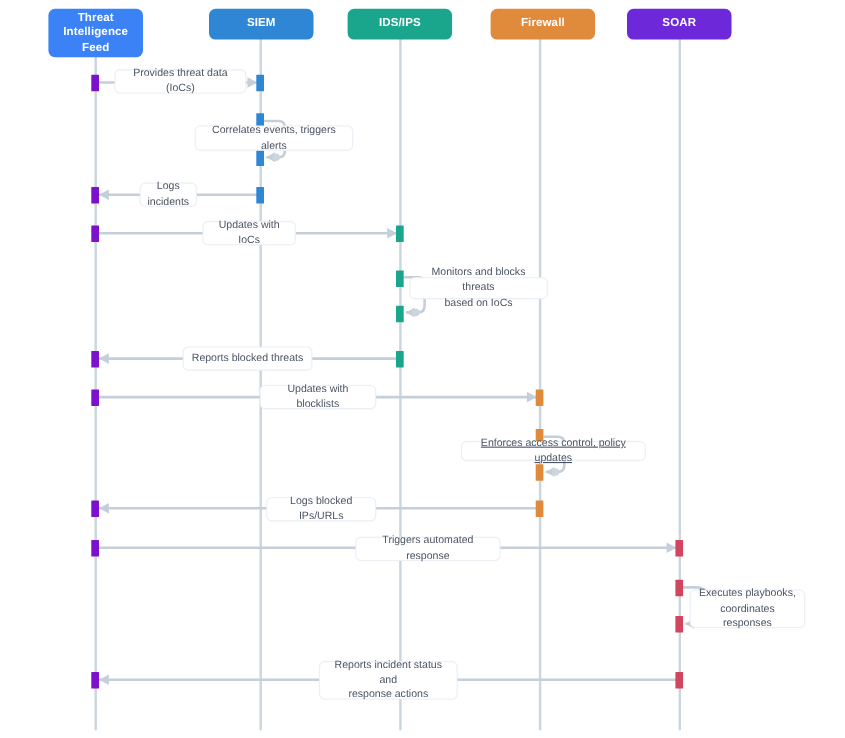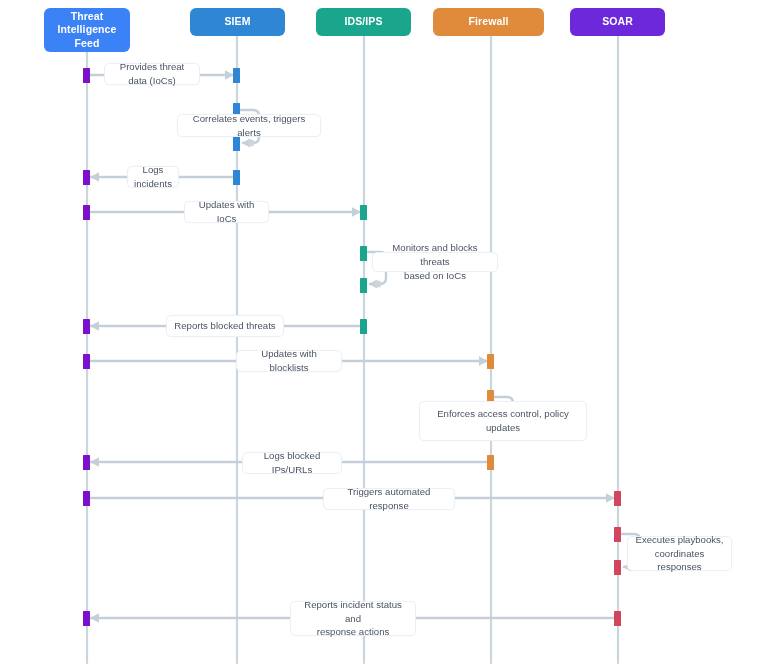--- a/index.html
+++ b/index.html
@@ -131,37 +131,37 @@
       <div class="participant-box" style="left: 44px; top: 8px; width: 86px; height: 44px; background: #3b82f6;">
         <span style="white-space: pre-line;">Threat Intelligence
 Feed</span>
       </div>
       <div class="participant-box" style="left: 190px; top: 8px; width: 95px; height: 28px; background: rgb(47, 134, 212);">
         <span style="white-space: pre-line;">SIEM</span>
       </div>
       <div class="participant-box" style="left: 316px; top: 8px; width: 95px; height: 28px; background: rgb(26, 166, 140);">
         <span style="white-space: pre-line;">IDS/IPS</span>
       </div>
-      <div class="participant-box" style="left: 433px; top: 8px; width: 111px; height: 28px; background: rgb(224, 138, 60);">
+      <div class="participant-box" style="left: 446px; top: 8px; width: 95px; height: 28px; background: rgb(224, 138, 60);">
         <span style="white-space: pre-line;">Firewall</span>
       </div>
       <div class="participant-box" style="left: 570px; top: 8px; width: 95px; height: 28px; background: #6d28d9;">
         <span style="white-space: pre-line;">SOAR</span>
       </div>
     </div>
   <div id="labels-layer">
-      <div class="msg-label" style="left: 104px; top: 63px; width: 96px; height: 22px;"><span>Provides threat data (IoCs)</span></div>
+      <div class="msg-label" style="left: 104px; top: 63px; width: 120px; height: 22px;"><span>Provides threat data (IoCs)</span></div>
       <div class="msg-label" style="left: 177px; top: 114px; width: 144px; height: 23px;"><span>Correlates events, triggers alerts</span></div>
       <div class="msg-label" style="left: 127px; top: 166px; width: 52px; height: 22px; justify-content: center;"><span>Logs incidents</span></div>
       <div class="msg-label" style="left: 184px; top: 201px; width: 85px; height: 22px;"><span>Updates with IoCs</span></div>
       <div class="msg-label" style="left: 372px; top: 252px; width: 126px; height: 20px;"><span>Monitors and blocks threats
 based on IoCs</span></div>
       <div class="msg-label" style="left: 166px; top: 315px; width: 118px; height: 22px;"><span>Reports blocked threats</span></div>
       <div class="msg-label" style="left: 236px; top: 350px; width: 106px; height: 22px;"><span>Updates with blocklists</span></div>
-      <div class="msg-label" style="left: 419px; top: 401px; width: 168px; height: 40px;"><span>Enforces access control, policy updates</span></div>
+      <div class="msg-label" style="left: 419px; top: 401px; width: 168px; height: 18px; text-decoration: underline;"><span>Enforces access control, policy updates</span></div>
       <div class="msg-label" style="left: 242px; top: 452px; width: 100px; height: 22px;"><span>Logs blocked IPs/URLs</span></div>
       <div class="msg-label" style="left: 287px; top: 488px; width: 132px; height: 22px; margin-left: 36px;"><span>Triggers automated response</span></div>
       <div class="msg-label" style="left: 627px; top: 536px; width: 105px; height: 35px;"><span>Executes playbooks,
 coordinates responses</span></div>
       <div class="msg-label" style="left: 290px; top: 601px; width: 126px; height: 35px;"><span>Reports incident status and
 response actions</span></div>
     </div>
 </div>
 
 </body></html>

